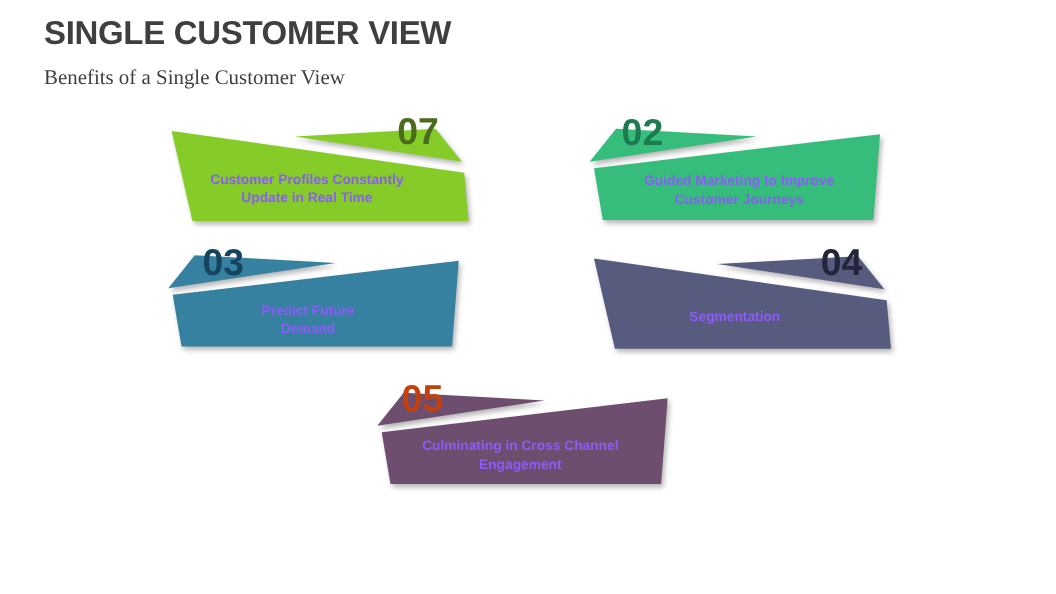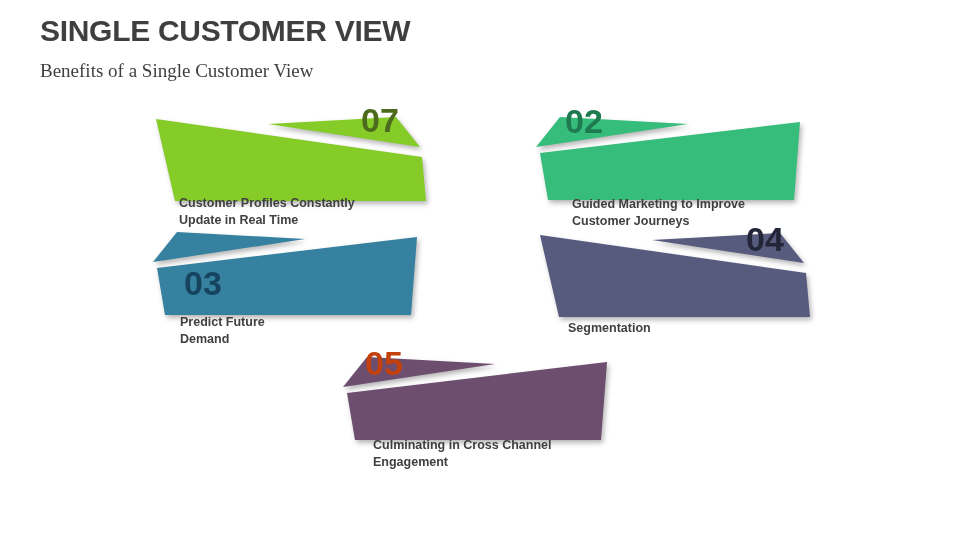--- a/index.html
+++ b/index.html
@@ -18,22 +18,22 @@
   .benefit{position:absolute;width:290px;height:110px;}
   .shape{
     position:absolute;left:0;top:0;overflow:visible;
     filter:drop-shadow(2px 3px 2.5px rgba(90,90,90,0.45));
   }
   .num{
     position:absolute;width:70px;text-align:center;
     font-size:34px;font-weight:700;line-height:36px;
   }
   .label{
-    position:absolute;width:200px;color:#404040;
-    font-size:12.5px;font-weight:700;line-height:17px;margin-top:40px;
+    position:absolute;width:200px;text-align:center;color:#8b5cf6;
+    font-size:12.5px;font-weight:700;line-height:17px;
   }
   .label span{display:block;}
 </style>
 </head>
 <body>
 
 <div class="slide">
 
   <div class="title">SINGLE CUSTOMER VIEW</div>
   <div class="subtitle">Benefits of a Single Customer View</div>
@@ -60,21 +60,21 @@
       <span>Guided Marketing to Improve</span>
       <span>Customer Journeys</span>
     </div>
   </div>
 
   <div class="benefit" style="left:137px;top:220px">
     <svg class="shape" width="290" height="110" viewBox="0 0 290 110">
       <polygon points="20,48 280,17 274,95 28,95" fill="#35819F"></polygon>
       <polygon points="168,19 40,12 16,42" fill="#35819F"></polygon>
     </svg>
-    <div class="num" style="left: 31px; top: 1px; color: rgb(22, 68, 95); margin-top: 44px;">03</div>
+    <div class="num" style="left: 31px; top: 1px; color: rgb(22, 68, 95);">03</div>
     <div class="label" style="left:43px;top:54px">
       <span>Predict Future</span>
       <span>Demand</span>
     </div>
   </div>
 
   <div class="benefit" style="left:530px;top:221px">
     <svg class="shape" width="290" height="110" viewBox="0 0 290 110">
       <polygon points="10,14 276,52 280,96 29,96" fill="#575B7E"></polygon>
       <polygon points="122,19 250,12 274,42" fill="#575B7E"></polygon>

